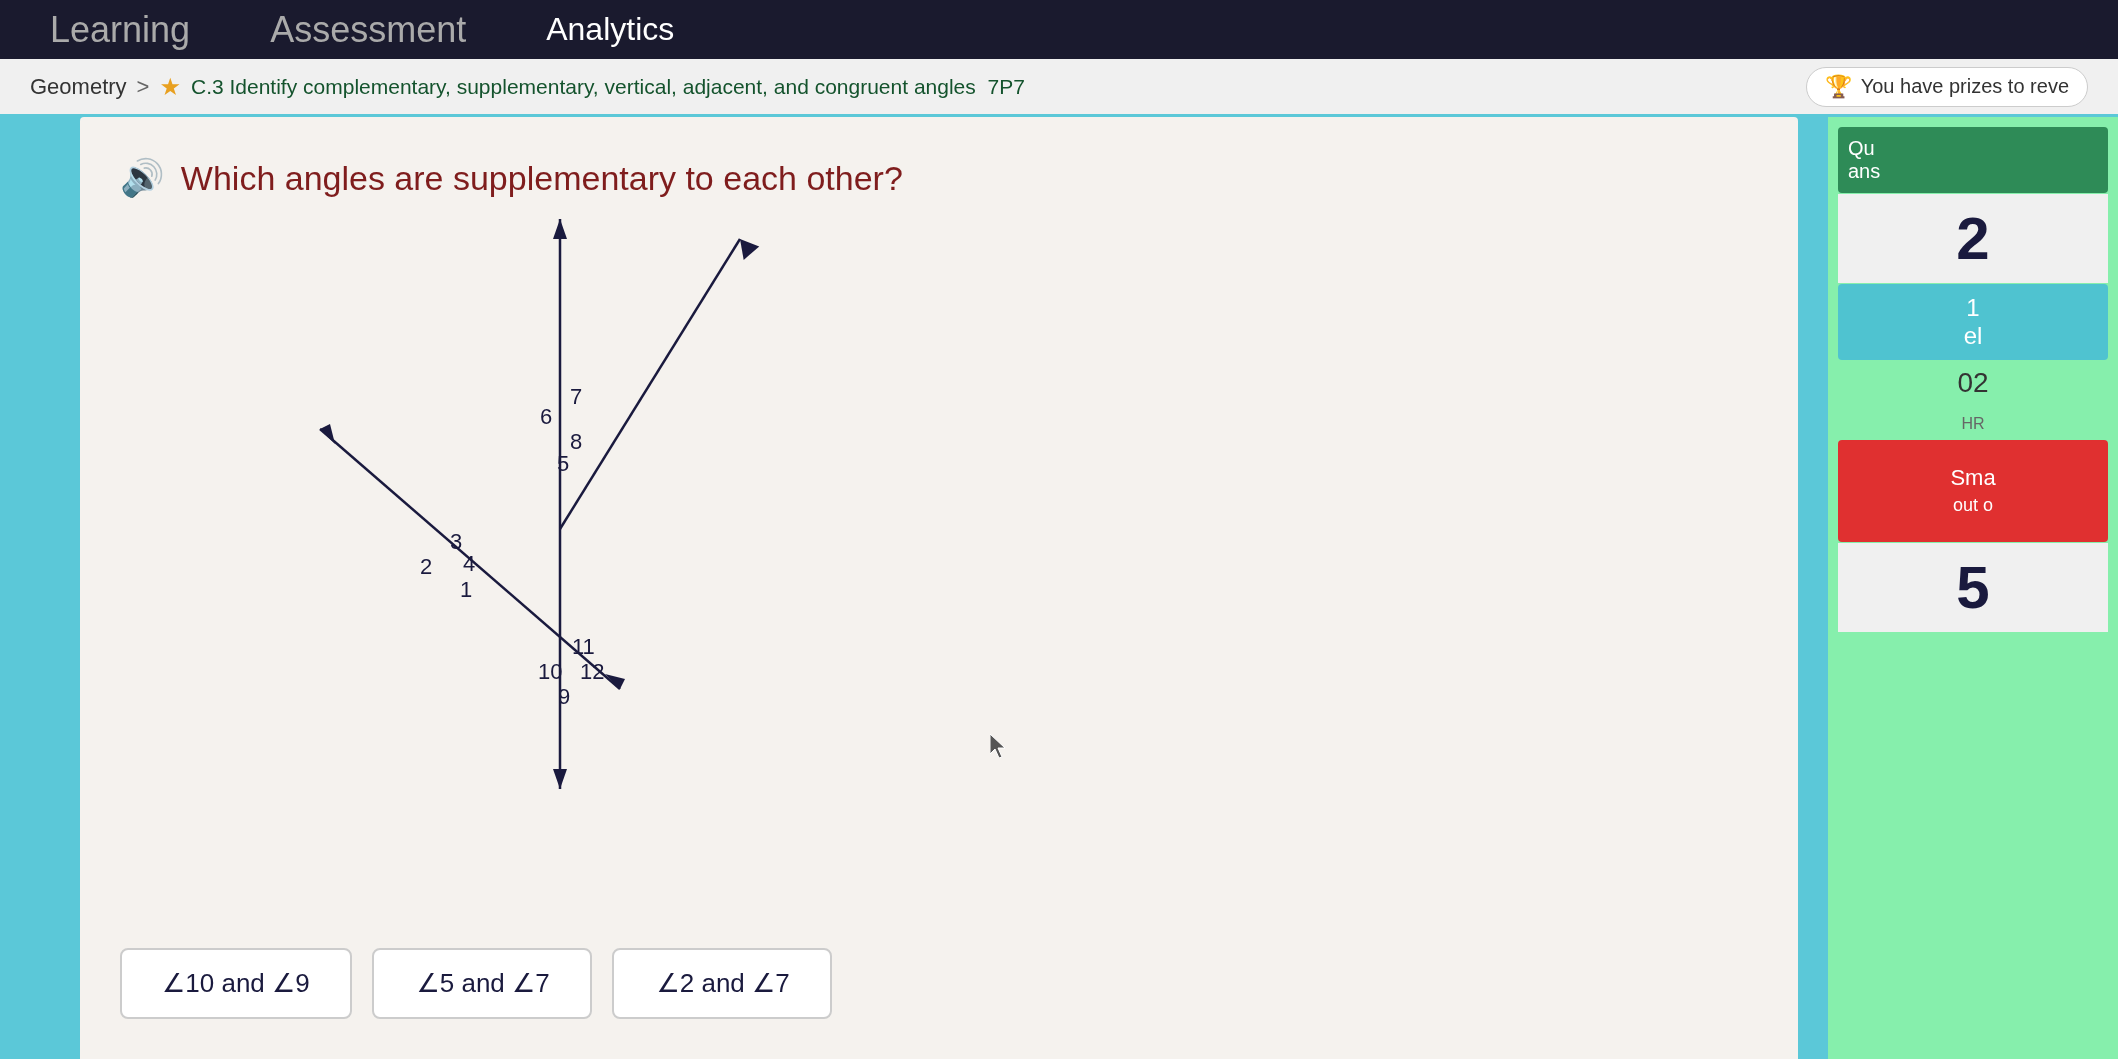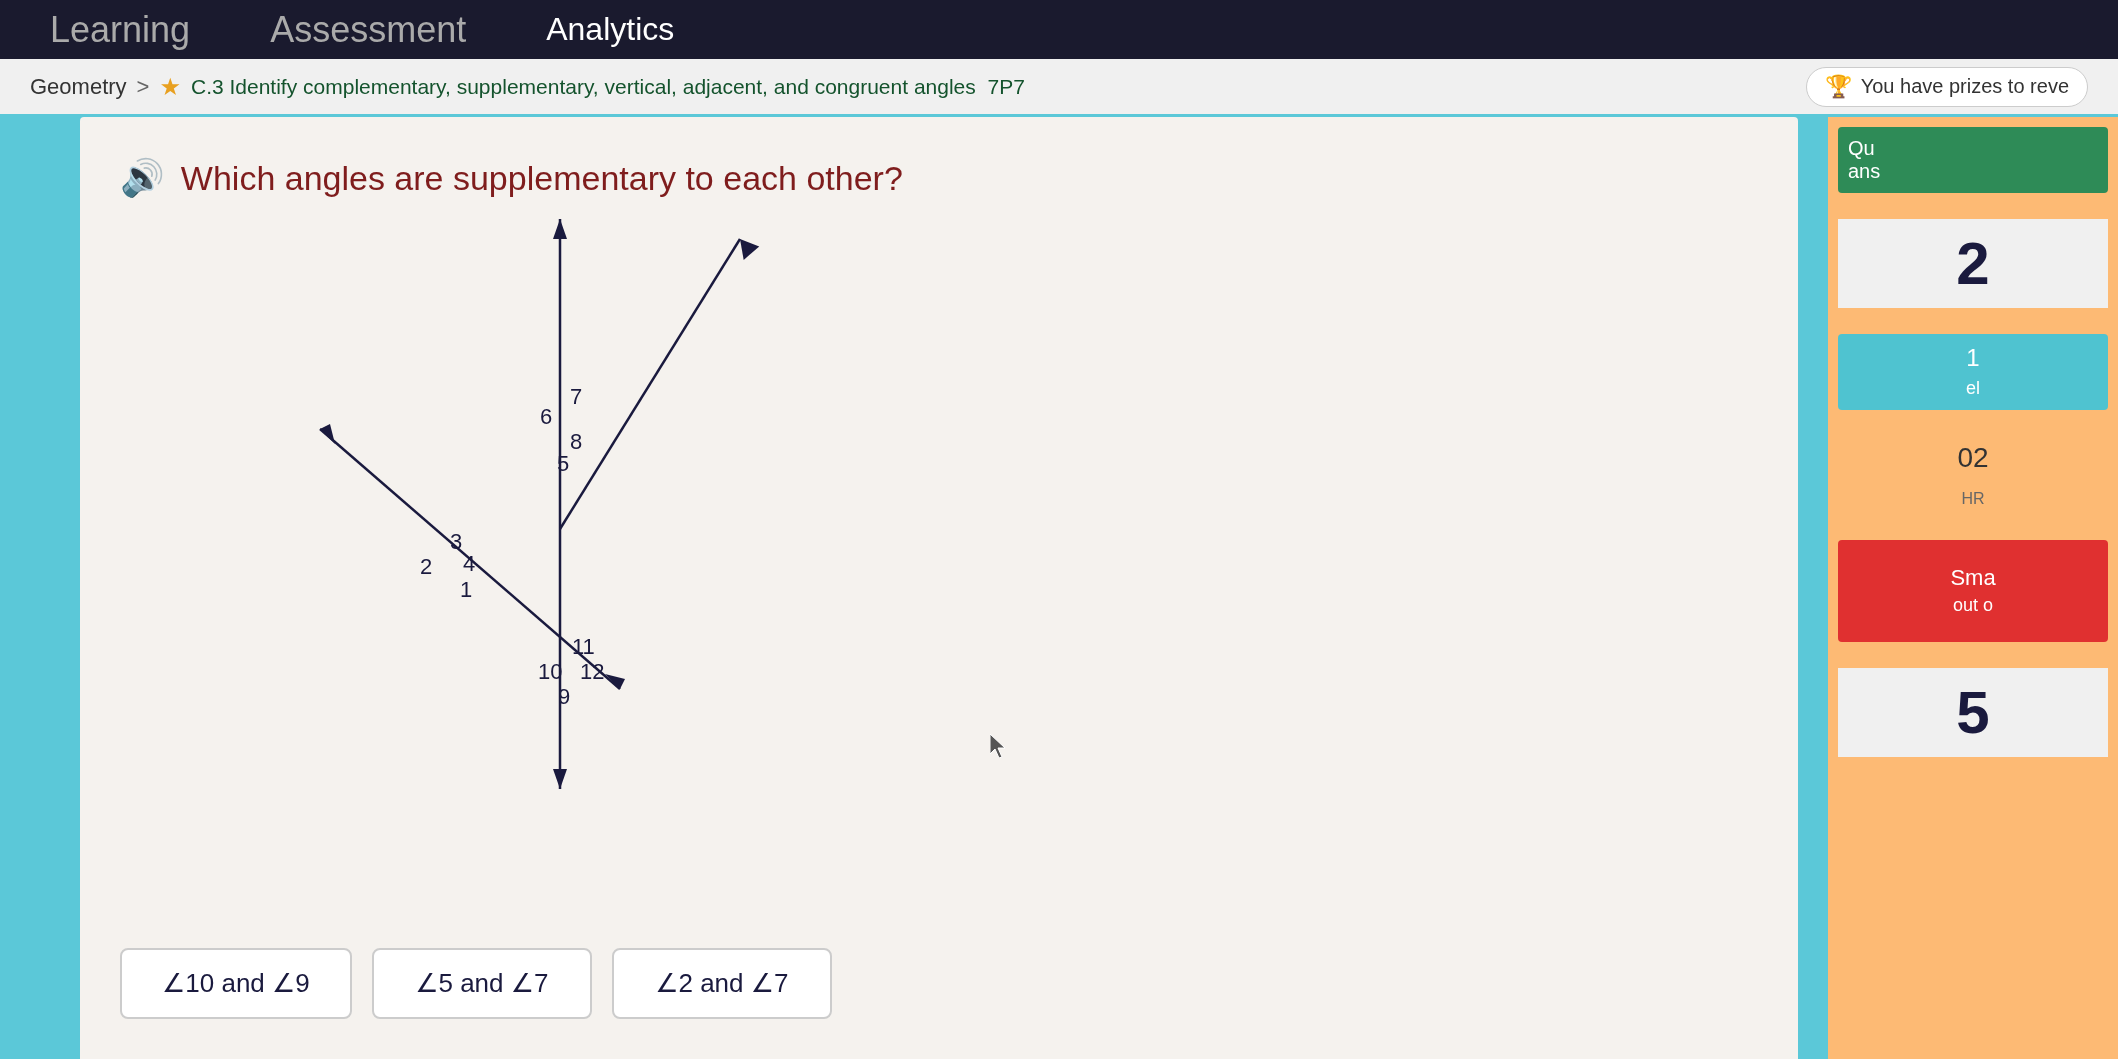--- a/index.html
+++ b/index.html
@@ -152,35 +152,35 @@
     }
     .answer-btn {
       background: white;
       border: 2px solid #ccc;
       border-radius: 8px;
       padding: 18px 40px;
       font-size: 26px;
       cursor: pointer;
       color: #1a1a3e;
       min-width: 220px;
-      text-align: center;
+      text-align: right;
     }
 
     
     .right-sidebar {
       position: absolute;
       top: 117px;
       right: 0;
       width: 290px;
       bottom: 0;
-      background: #fdba74;
+      background: #86efac;
       display: flex;
       flex-direction: column;
       padding: 10px;
-      gap: 26px;
+      gap: 1px;
     }
     .sidebar-num {
       background: #f0f0f0;
       text-align: center;
       font-size: 60px;
       font-weight: bold;
       color: #1a1a3e;
       padding: 10px;
     }
     .sidebar-elapsed {
@@ -334,21 +334,21 @@
 </div>
 
 <div class="right-sidebar">
   <div class="sidebar-que">
     <div style="font-size:20px; white-space:pre-line;">Qu
 ans</div>
   </div>
   <div class="sidebar-num">2</div>
   <div class="sidebar-elapsed">
     <span>1</span><br>
-    <span style="font-size:18px;">el</span>
+    <span style="font-size:24px;">el</span>
   </div>
   <div class="sidebar-time">
     <span class="sidebar-time-num">02</span>
     <span class="sidebar-time-label">HR</span>
   </div>
   <div class="sidebar-smart">
     <span>Sma</span><br>
     <span style="font-size:18px;">out o</span>
   </div>
   <div class="sidebar-5">5</div>

